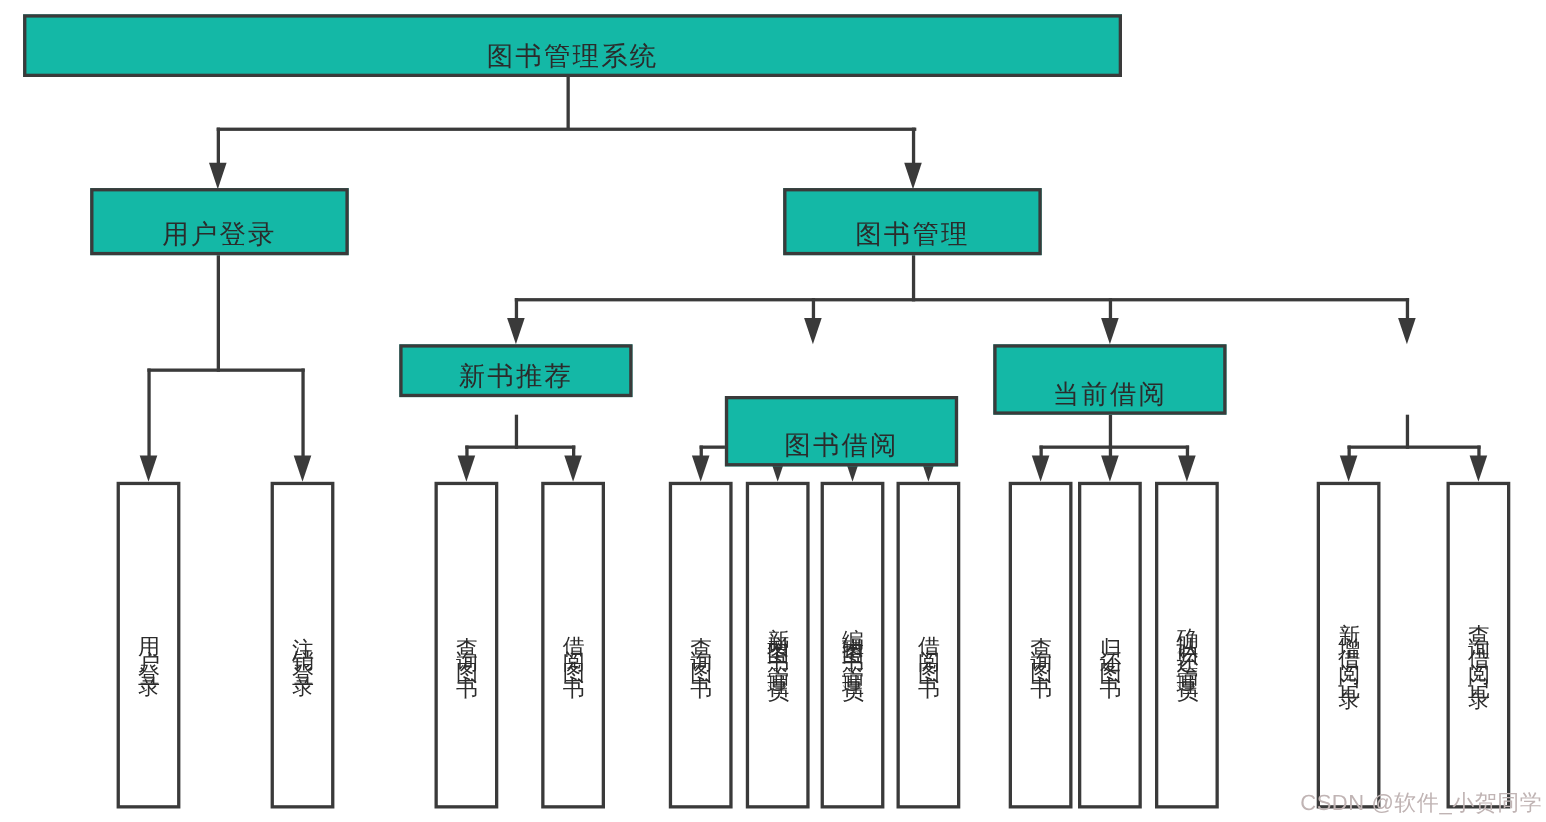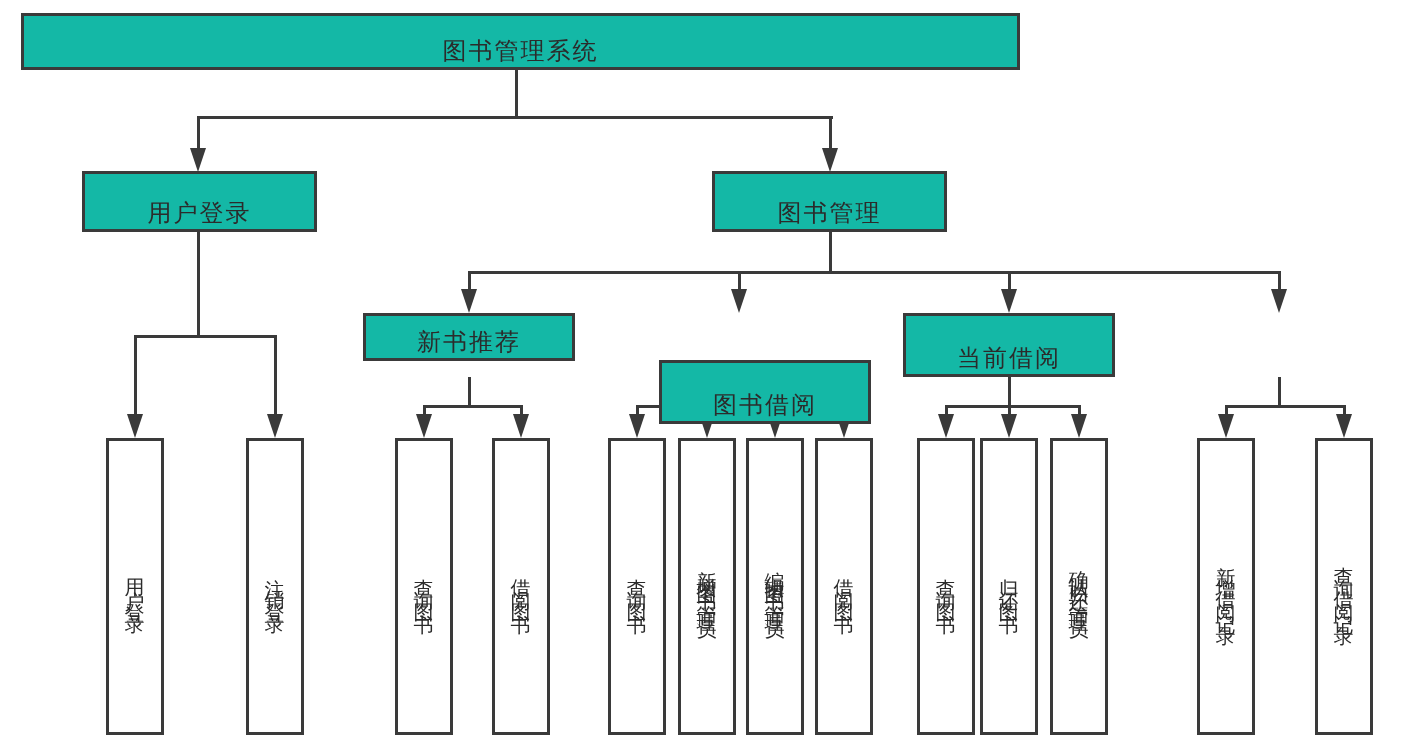--- a/index.html
+++ b/index.html
@@ -185,14 +185,15 @@
 
   <div>
     <div class="line" style="left:1278px;top:377px;width:3px;height:31px;"></div>
     <div class="line" style="left:1225px;top:405px;width:121px;height:3px;"></div>
     <div class="line" style="left:1225px;top:405px;width:3px;height:11px;"></div>
     <div class="arrow" style="left:1218px;top:414px;"></div>
     <div class="line" style="left:1343px;top:405px;width:3px;height:11px;"></div>
     <div class="arrow" style="left:1336px;top:414px;"></div>
   </div>
 
+  <div class="watermark">CSDN @软件_小贺同学</div>
 
 </div>
 
 </body></html>

